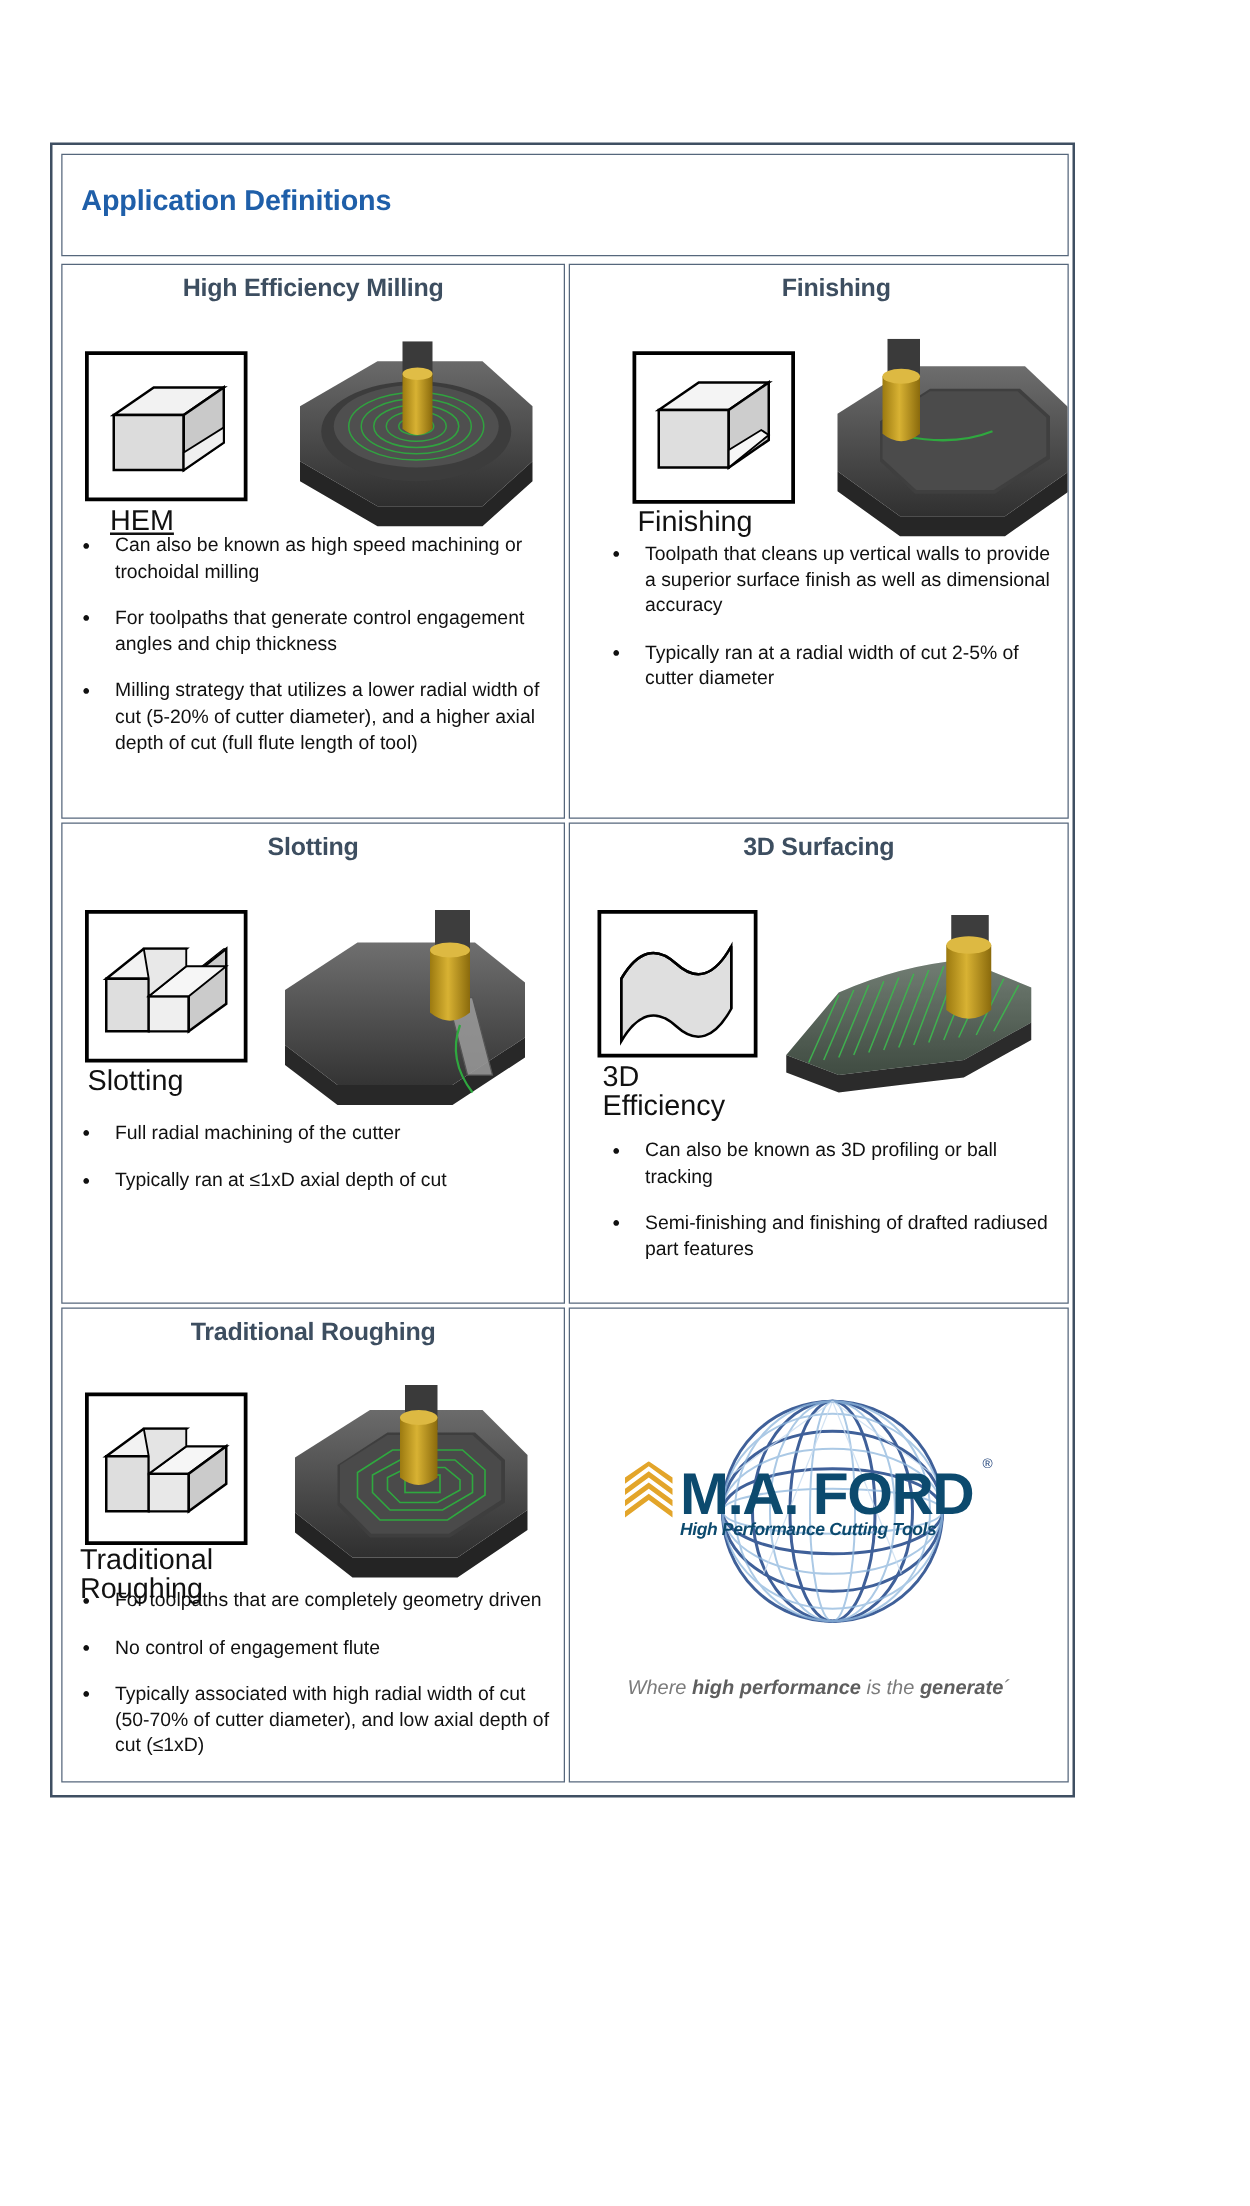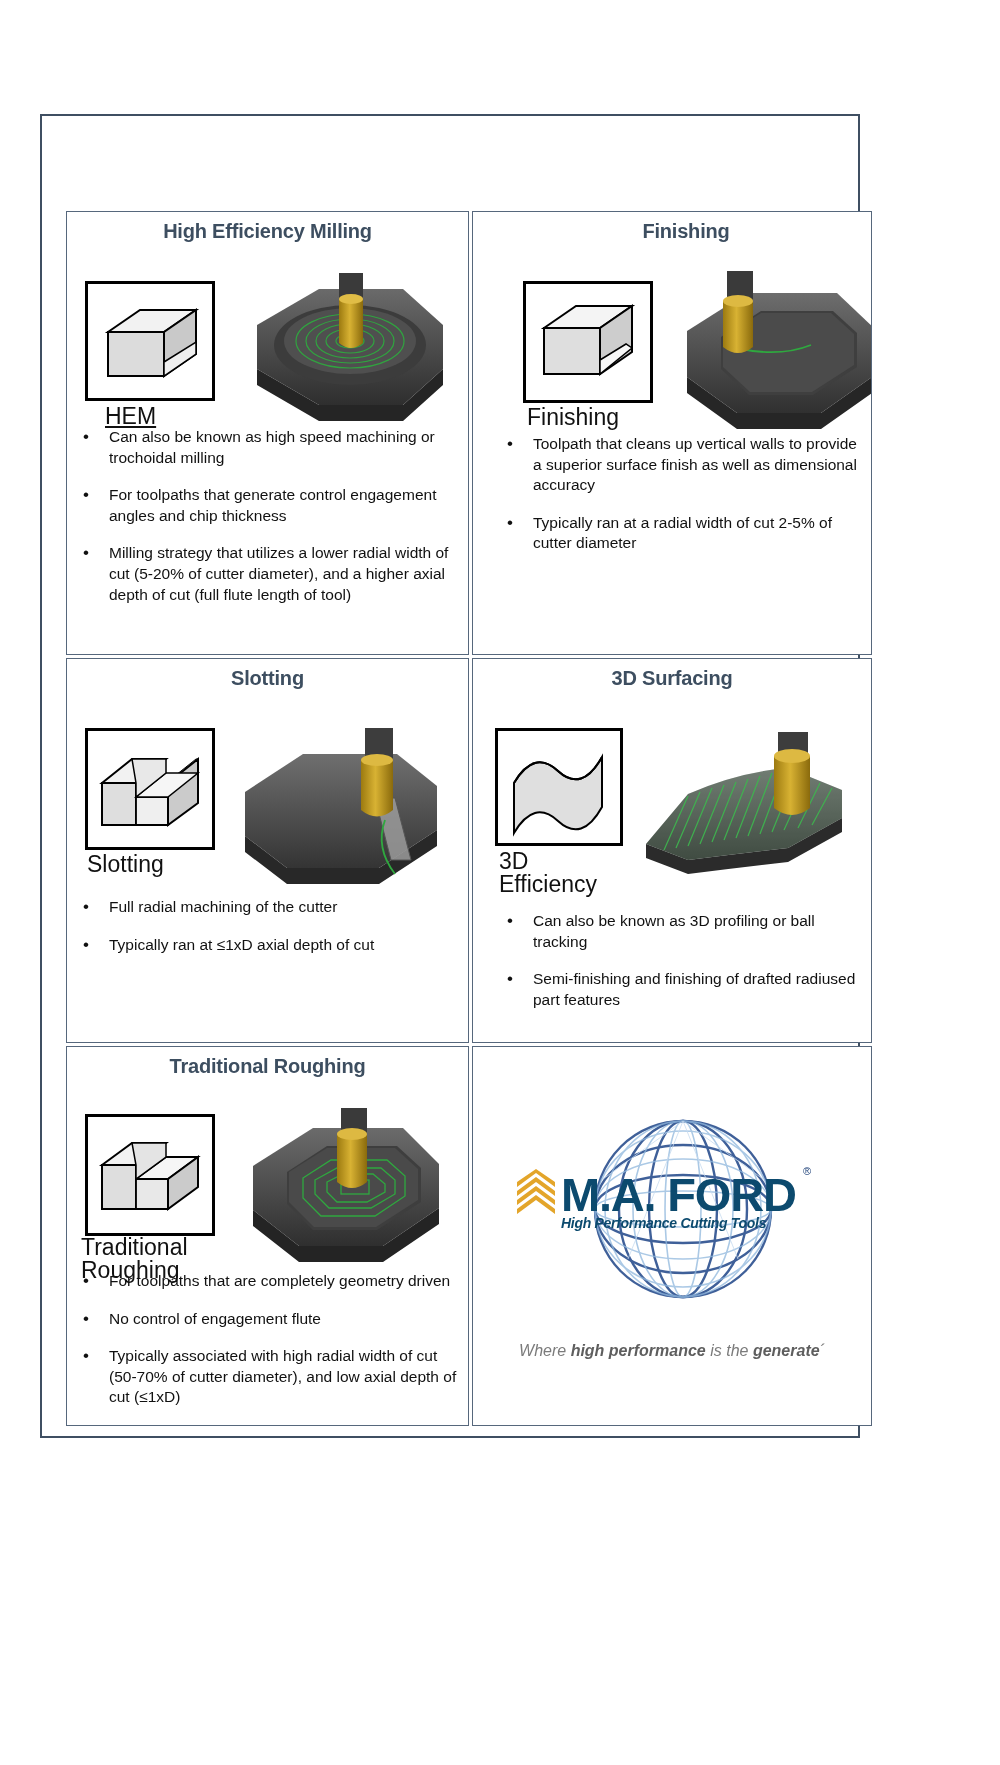--- a/index.html
+++ b/index.html
@@ -32,21 +32,21 @@
     left: 15px; top: 23px;
     font-size: 23px; font-weight: bold;
     color: #1f5fa9;
     letter-spacing: -0.1px;
   }
 
   
   .grid {
     position: absolute;
     left: 7px; top: 95px;
-    width: 806px; height: 1503px; margin-left: 17px;
+    width: 806px; height: 1503px;
   }
   .panel {
     position: absolute;
     border: 1px solid #56677c;
     background: #fff;
     overflow: hidden;
   }
   .p-hem   { left: 0px;   top: 0px;   width: 403px; height: 444px; }
   .p-fin   { left: 406px; top: 0px;   width: 400px; height: 444px; padding-left: 28px; }
   .p-slot  { left: 0px;   top: 447px; width: 403px; height: 385px; }
@@ -151,20 +151,23 @@
     width: 46px; height: 46px;
   }
 </style>
 </head>
 <body>
 
 <div class="page">
 
   <div class="outer-frame">
 
+    <div class="title-band">
+      <div class="title-text">Application Definitions</div>
+    </div>
 
     <div class="grid">
 
       <div class="panel p-hem">
         <div class="panel-title">High Efficiency Milling</div>
 
         <div class="icon-zone">
           <div class="icon-box" style="left:18px; top:38px; width:130px; height:120px;">
             <svg width="124" height="114" viewBox="0 0 124 114">
               <polygon points="20,48 52,26 108,26 76,48" fill="#f2f2f2" stroke="#000" stroke-width="2"></polygon>

